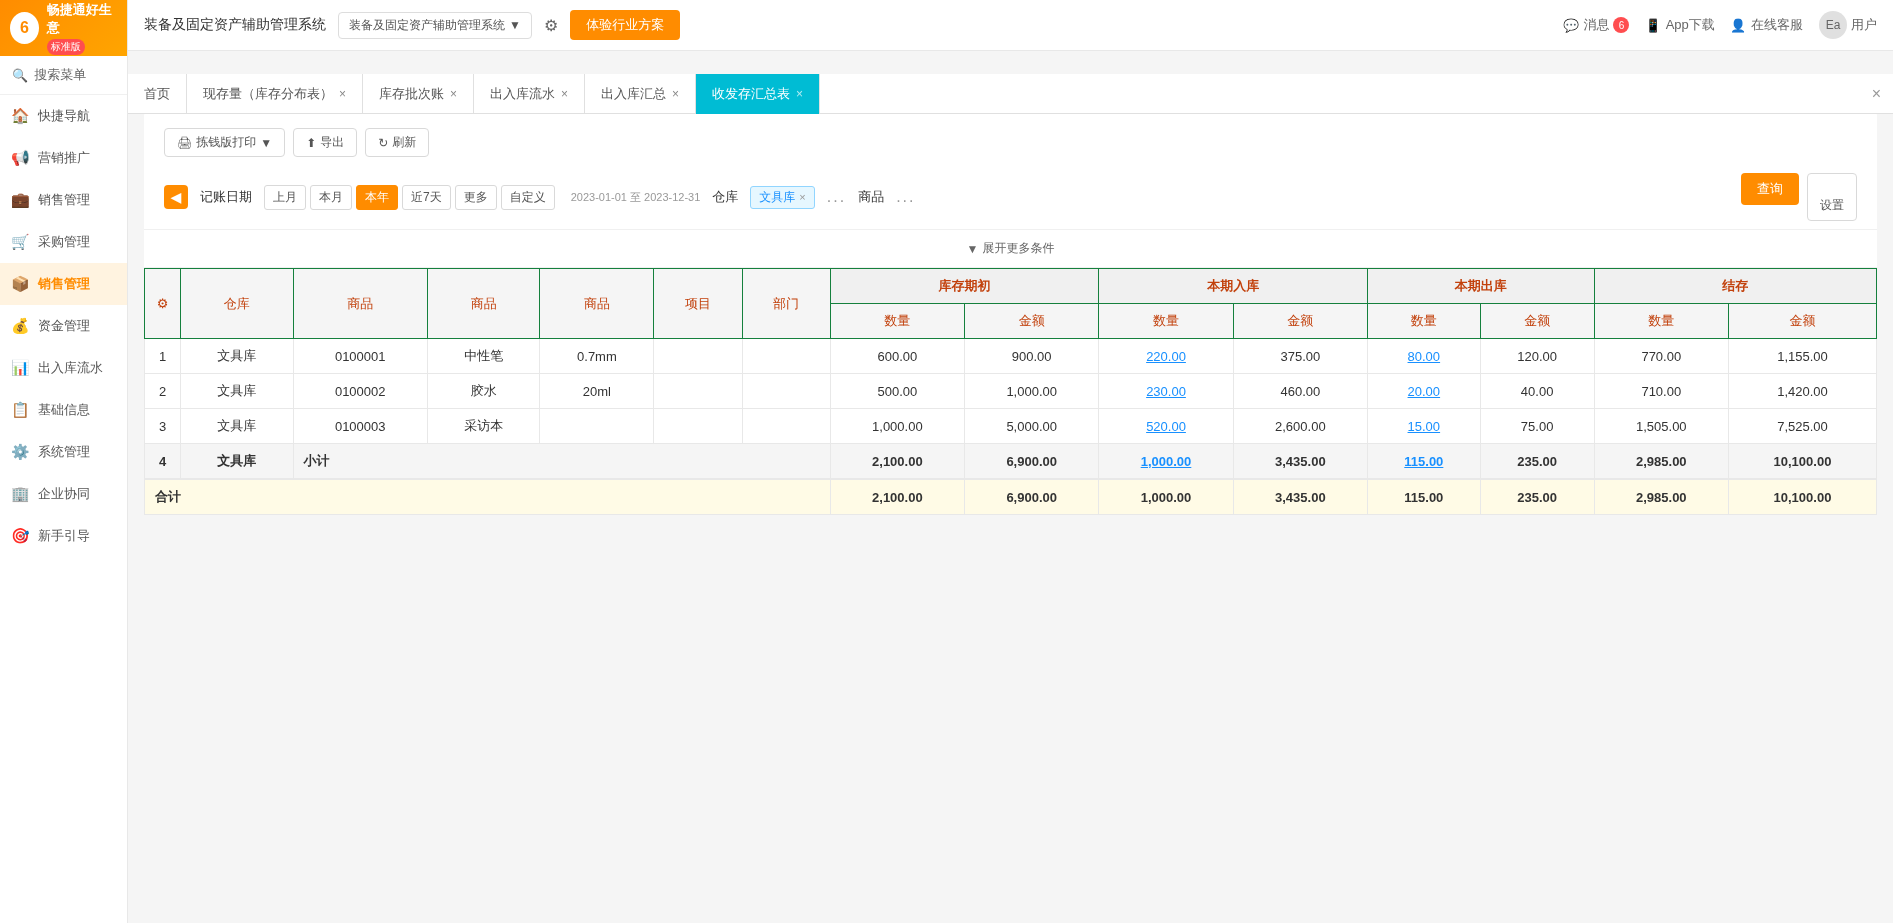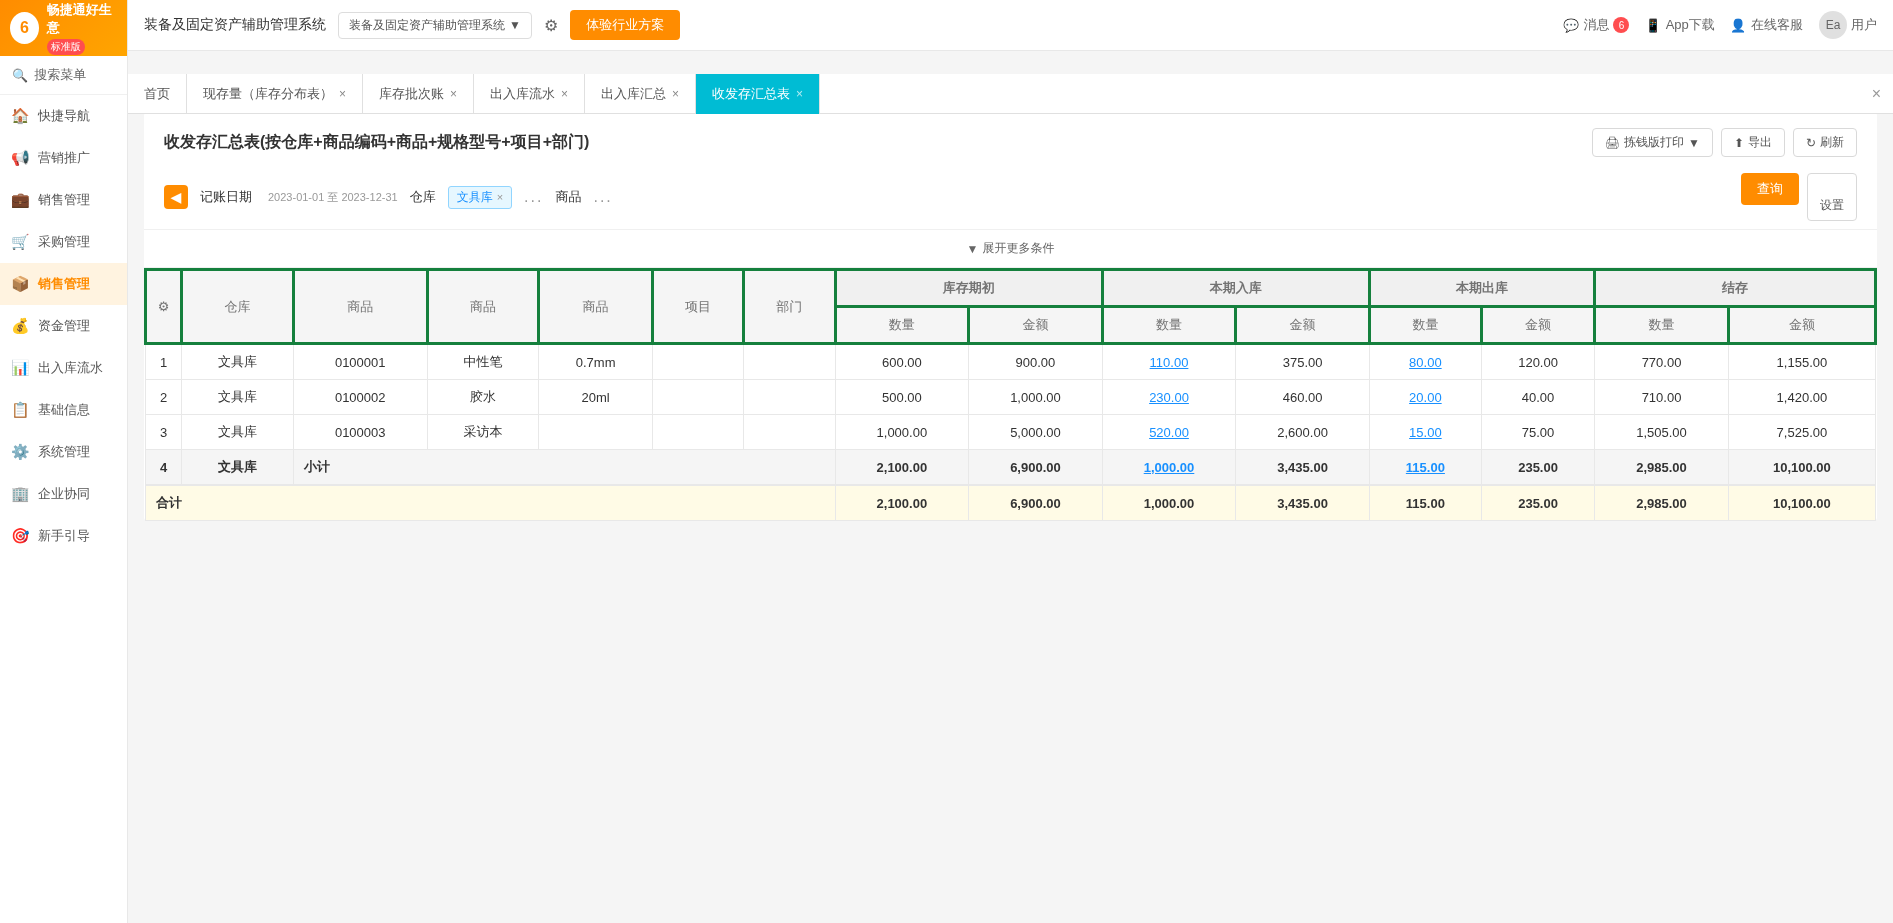--- a/index.html
+++ b/index.html
@@ -55,21 +55,21 @@
     .filter-tag { display: flex; align-items: center; gap: 4px; background: #e6f7ff; border: 1px solid #91d5ff; border-radius: 3px; padding: 2px 8px; font-size: 12px; color: #1890ff; }
     .filter-tag-close { cursor: pointer; color: #999; font-size: 11px; }
     .filter-dots { color: #999; cursor: pointer; font-size: 16px; letter-spacing: 2px; }
     .expand-more { display: flex; align-items: center; gap: 4px; cursor: pointer; color: #666; font-size: 12px; padding: 4px 12px; }
     .expand-more-row { display: flex; justify-content: center; padding: 6px; border-bottom: 1px solid #f0f0f0; }
 
     
     .table-wrapper { overflow-x: auto; }
     table { width: 100%; border-collapse: collapse; font-size: 13px; }
     thead tr { background: #f5f5f5; }
-    thead th { padding: 8px 10px; text-align: center; border: 3px solid #15803d; color: #737373; font-weight: normal; white-space: nowrap; }
+    thead th { padding: 8px 10px; text-align: center; border: 1px solid #15803d; color: #c2410c; font-weight: normal; white-space: nowrap; }
     thead th.group-header { background: #f0f0f0; font-weight: bold; }
     tbody tr { background: #fff; }
     tbody tr.subtotal { background: #f5f5f5; font-weight: bold; }
     tbody td { padding: 8px 10px; text-align: center; border: 1px solid #e8e8e8; color: #333; white-space: nowrap; }
     tbody td a { color: #1890ff; text-decoration: underline; cursor: pointer; }
     .settings-icon-cell { width: 36px; text-align: center; }
 
     
     .table-footer { background: #fffbe6; border-top: 2px solid #e8e8e8; }
     .table-footer td { padding: 8px 10px; text-align: center; font-weight: bold; color: #333; border: 1px solid #e8e8e8; }
@@ -202,41 +202,48 @@
     <span>收发存汇总表</span>
     <span class="tab-close">×</span>
   </div>
   <div class="tabbar-close-all">×</div>
 </div>
 
 <div class="main">
   <div class="page-container">
 
     <div class="page-header">
-      <div class="page-title">收发存汇总表(按仓库+商品编码+商品+规格型号+项目+部门)</div>
       <div class="page-actions">
         <button class="action-btn">
           <span>🖨</span>
           <span>拣钱版打印</span>
           <span>▼</span>
         </button>
         <button class="action-btn">
           <span>⬆</span>
           <span>导出</span>
         </button>
         <button class="action-btn">
           <span>↻</span>
           <span>刷新</span>
         </button>
       </div>
     </div>
 
     <div class="filter-bar">
       <div class="filter-toggle">◀</div>
       <span class="filter-label">记账日期</span>
+      <div class="date-btns">
+        <button class="date-btn">上月</button>
+        <button class="date-btn">本月</button>
+        <button class="date-btn active">本年</button>
+        <button class="date-btn">近7天</button>
+        <button class="date-btn">更多</button>
+        <button class="date-btn">自定义</button>
+      </div>
       <span class="date-range">2023-01-01 至 2023-12-31</span>
 
       <span class="filter-label">仓库</span>
       <div class="filter-tag">
         <span>文具库</span>
         <span class="filter-tag-close">×</span>
       </div>
       <span class="filter-dots">...</span>
 
       <span class="filter-label">商品</span>
@@ -286,21 +293,21 @@
         <tr>
       <td>1</td>
       <td>文具库</td>
       <td>0100001</td>
       <td>中性笔</td>
       <td>0.7mm</td>
       <td></td>
       <td></td>
       <td>600.00</td>
       <td>900.00</td>
-      <td><a href="#">110.00</a></td>
+      <td><a href="#">220.00</a></td>
       <td>375.00</td>
       <td><a href="#">80.00</a></td>
       <td>120.00</td>
       <td>770.00</td>
       <td>1,155.00</td>
     </tr>
             <tr>
       <td>2</td>
       <td>文具库</td>
       <td>0100002</td>

